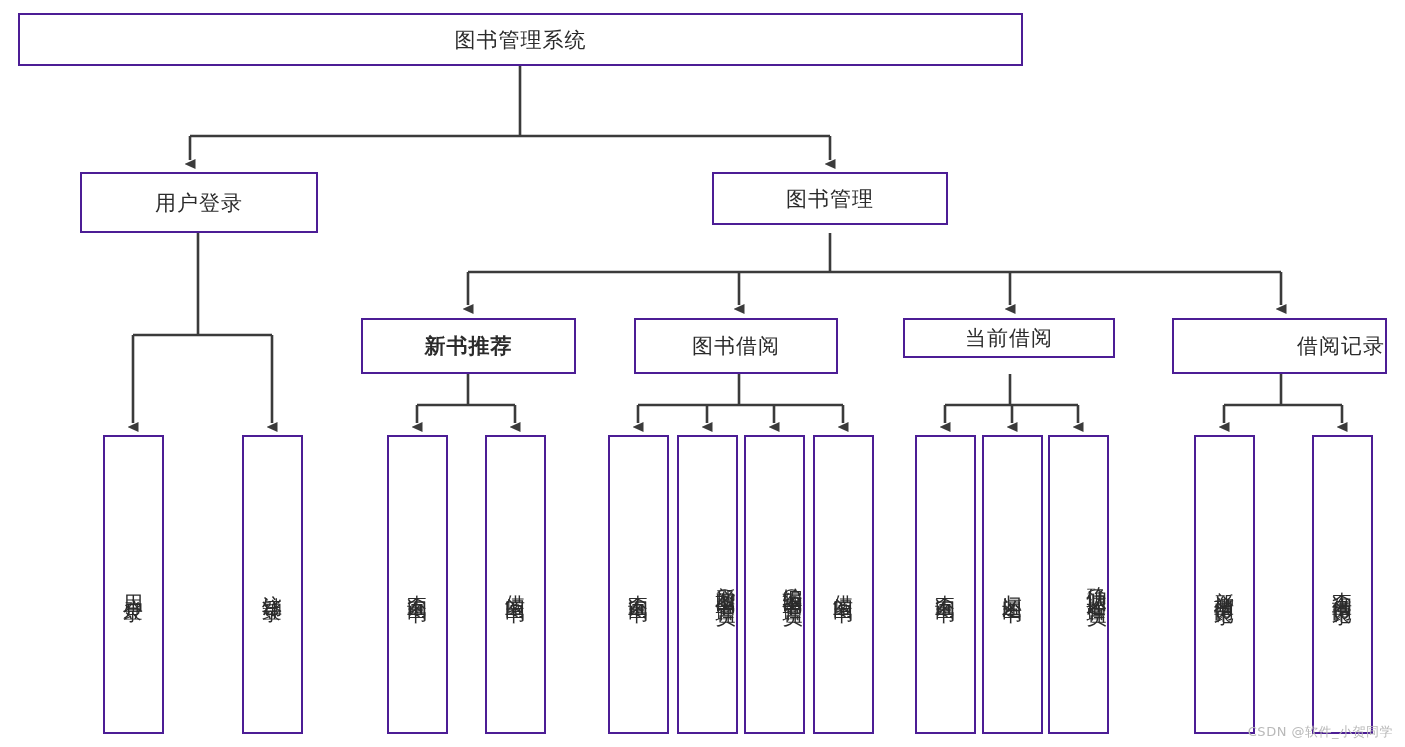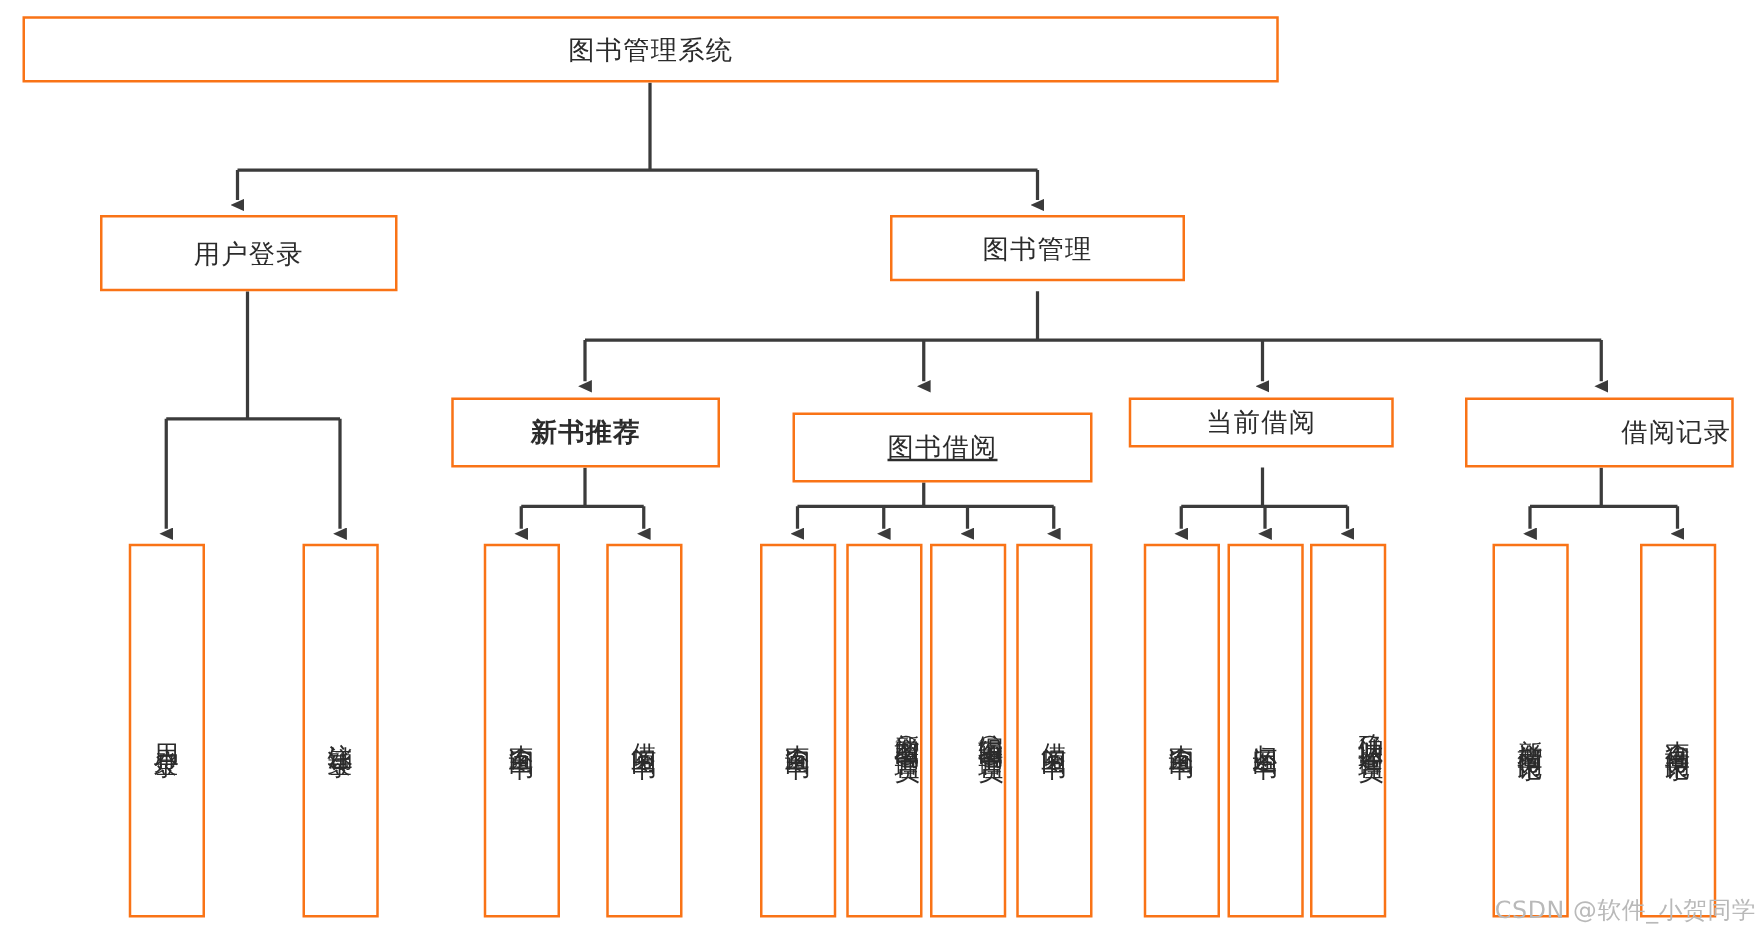--- a/index.html
+++ b/index.html
@@ -21,21 +21,21 @@
     position: absolute;
     left: 0;
     top: 0;
     width: 1405px;
     height: 747px;
     pointer-events: none;
   }
   .node {
     position: absolute;
     box-sizing: border-box;
-    border: 2px solid #f97316;
+    border: 2px solid #4c1d95;
     background: #ffffff;
     display: flex;
     align-items: center;
     justify-content: center;
     color: #2b2b2b;
   }
   .node.h {
     font-size: 21px;
     letter-spacing: 1px;
   }
@@ -47,23 +47,23 @@
     line-height: 1;
     padding: 6px 0;
   }
   .node.v .vlabel {
     writing-mode: vertical-rl;
     text-orientation: upright;
     white-space: nowrap;
   }
   .watermark {
     position: absolute;
-    right: 0;
+    right: 12px;
     bottom: 6px;
-    font-size: 19px;
+    font-size: 13px;
     color: #b9b9b9;
     letter-spacing: 0.5px;
     white-space: nowrap;
   }
 </style>
 </head>
 <body>
 
 <div id="canvas">
 
@@ -124,21 +124,21 @@
   <div class="node h" style="left:80px; top:172px; width:238px; height:61px;">
     <span>用户登录</span>
   </div>
   <div class="node h" style="left:712px; top:172px; width:236px; height:53px;">
     <span>图书管理</span>
   </div>
 
   <div class="node h" style="left:361px; top:318px; width:215px; height:56px;font-weight:bold;">
     <span>新书推荐</span>
   </div>
-  <div class="node h" style="left:634px; top:330px; width:240px; height:56px;text-decoration:underline;">
+  <div class="node h" style="left:634px; top:318px; width:204px; height:56px;">
     <span>图书借阅</span>
   </div>
   <div class="node h" style="left:903px; top:318px; width:212px; height:40px;">
     <span>当前借阅</span>
   </div>
   <div class="node h" style="left:1172px; top:318px; width:215px; height:56px;justify-content:flex-end;">
     <span>借阅记录</span>
   </div>
 
   <div class="node v" style="left:103px; top:435px; width:61px; height:299px;">

